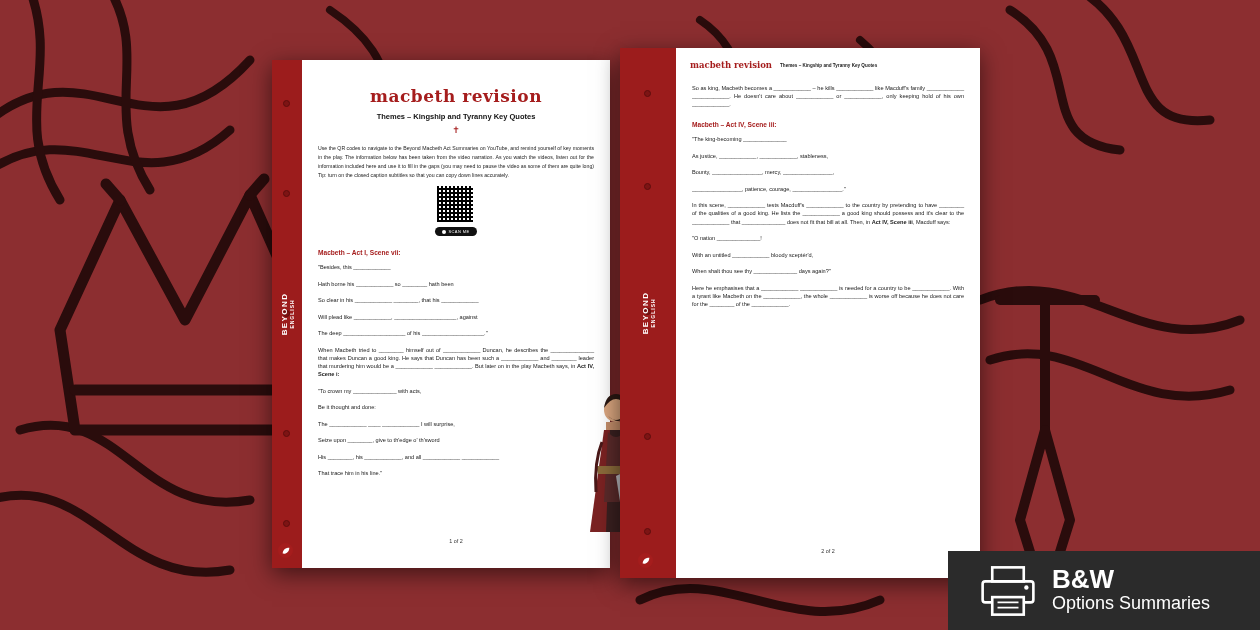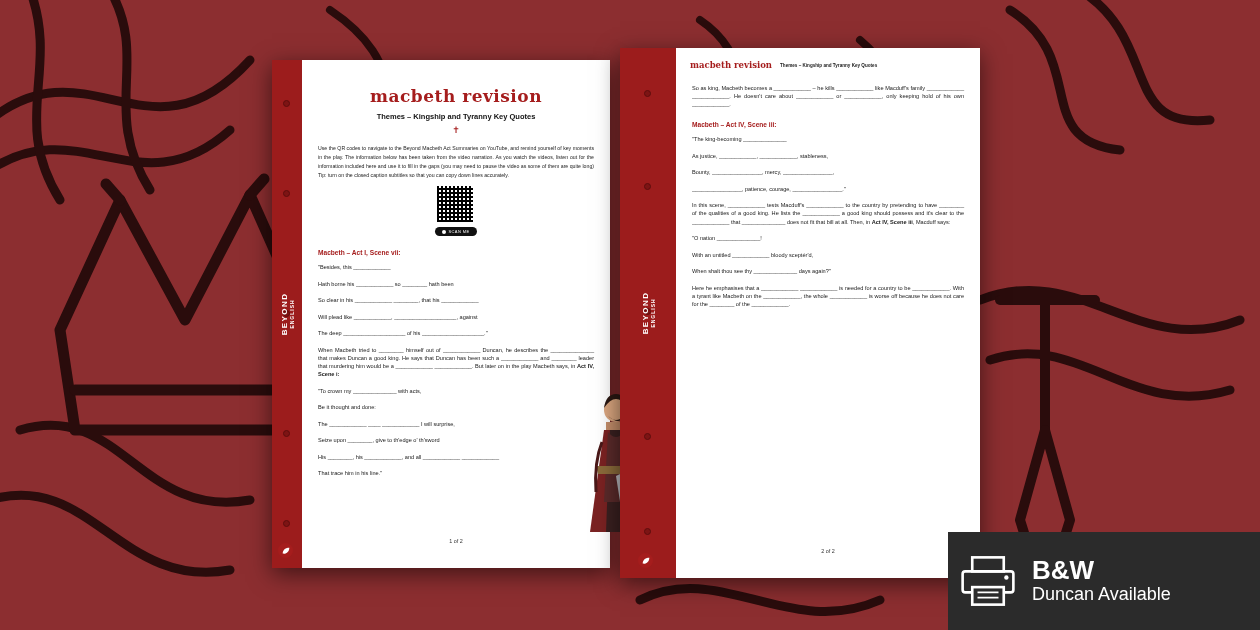--- a/index.html
+++ b/index.html
@@ -155,24 +155,24 @@
   }
   .p2-sub { font-size: 4.6px; color: #222; font-weight: bold; }
 
   
   #character { position: absolute; left: 580px; top: 382px; width: 72px; height: 160px; }
 
   
   #bw-badge {
     position: absolute;
     right: 0; bottom: 0;
-    width: 312px; height: 98px;
+    width: 312px; height: 79px;
     background: #2b2b2b;
     display: flex; align-items: center; gap: 16px;
-    padding-left: 12px;
+    padding-left: 32px;
   }
   .printer-icon { width: 56px; height: 52px; flex: none; }
   .bw-text-1 { color: #fff; font-size: 26px; font-weight: bold; line-height: 1.05; }
   .bw-text-2 { color: #fff; font-size: 18px; line-height: 1.2; }
 </style>
 </head>
 <body>
 
 <div id="stage">
 
@@ -335,17 +335,17 @@
     <svg class="printer-icon" viewBox="0 0 64 58">
       <rect x="14" y="2" width="36" height="16" fill="none" stroke="#fff" stroke-width="3"></rect>
       <rect x="3" y="18" width="58" height="24" rx="3" fill="none" stroke="#fff" stroke-width="3"></rect>
       <rect x="14" y="36" width="36" height="20" fill="#2b2b2b" stroke="#fff" stroke-width="3"></rect>
       <line x1="20" y1="42" x2="44" y2="42" stroke="#fff" stroke-width="2"></line>
       <line x1="20" y1="48" x2="44" y2="48" stroke="#fff" stroke-width="2"></line>
       <circle cx="53" cy="25" r="2.5" fill="#fff"></circle>
     </svg>
     <div>
       <div class="bw-text-1">B&amp;W</div>
-      <div class="bw-text-2">Duncan Available</div>
+      <div class="bw-text-2">Options Summaries</div>
     </div>
   </div>
 
 </div>
 
 </body></html>

